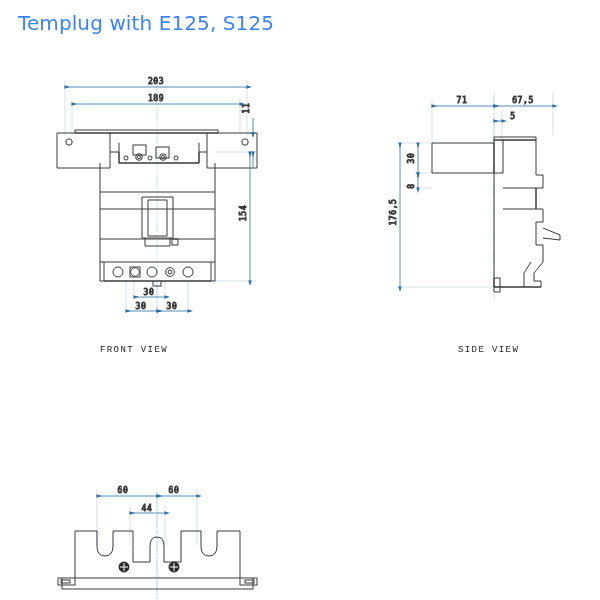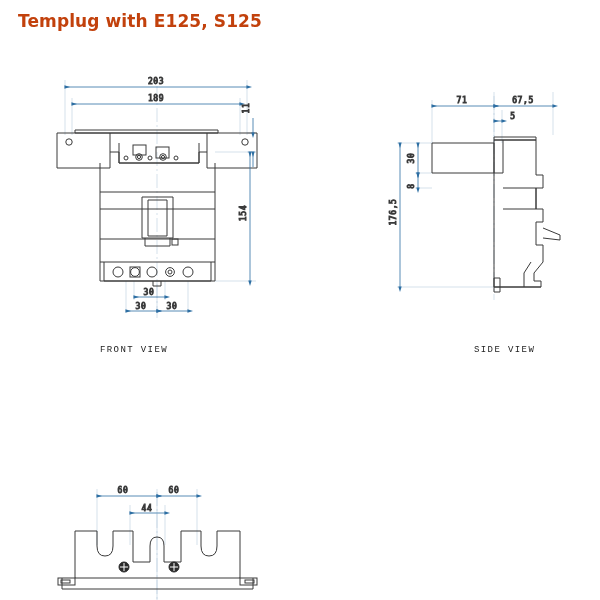--- a/index.html
+++ b/index.html
@@ -18,36 +18,36 @@
     position: absolute;
     left: 0; top: 0;
     width: 600px; height: 600px;
     background: #ffffff;
   }
   .title {
     position: absolute;
     left: 18px;
     top: 11px;
     font-family: "DejaVu Sans", sans-serif;
-    font-size: 17px;
-    font-weight: bold;
-    color: #c2410c;
+    font-size: 20px;
+    font-weight: normal;
+    color: #3b82f6;
     letter-spacing: 0.1px;
     white-space: nowrap;
   }
   .view-label {
     position: absolute;
     font-family: Liberation Mono, monospace;
     font-size: 9px;
     letter-spacing: 1.4px;
     color: #222222;
     white-space: nowrap;
   }
   #label-front { left: 100px; top: 345px; }
-  #label-side  { left: 458px; top: 345px; margin-left: 16px; }
+  #label-side  { left: 458px; top: 345px; }
   svg.drawing {
     position: absolute;
     left: 0; top: 0;
     width: 600px;
     height: 600px;
   }
   .dimtext {
     font-family: "DejaVu Sans Mono", monospace;
     font-size: 8px;
     fill: #8ba7bd;

